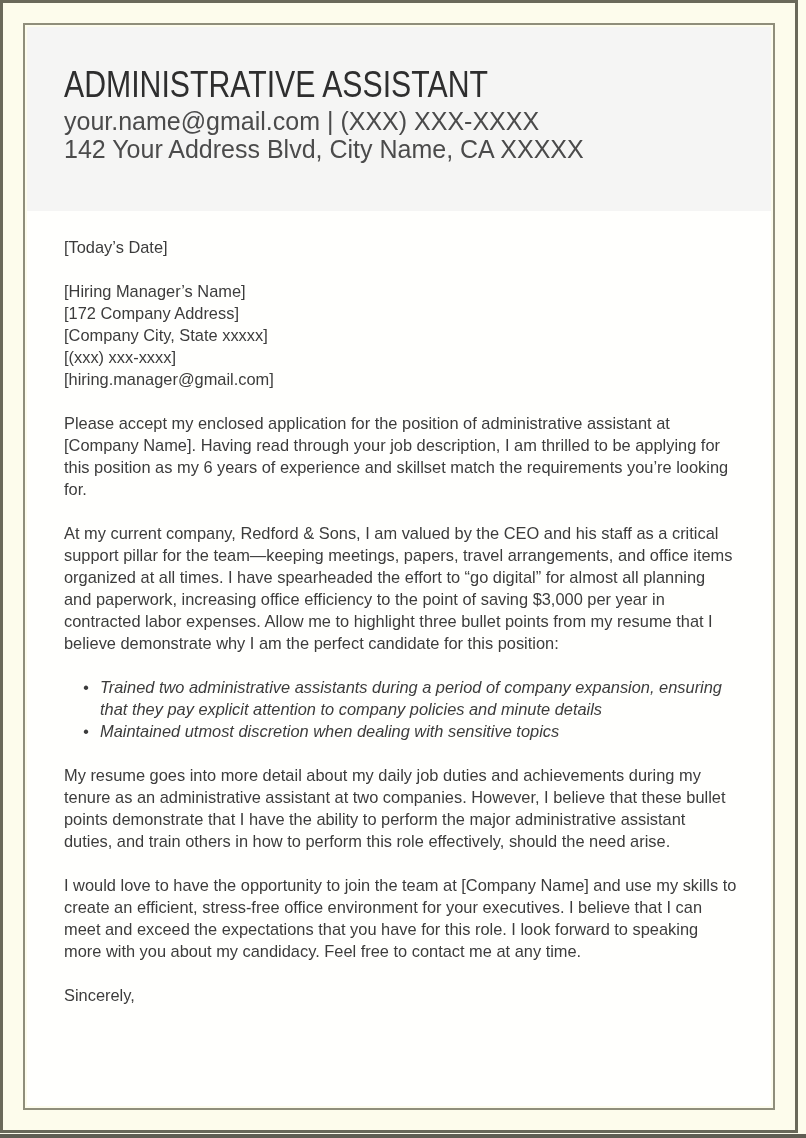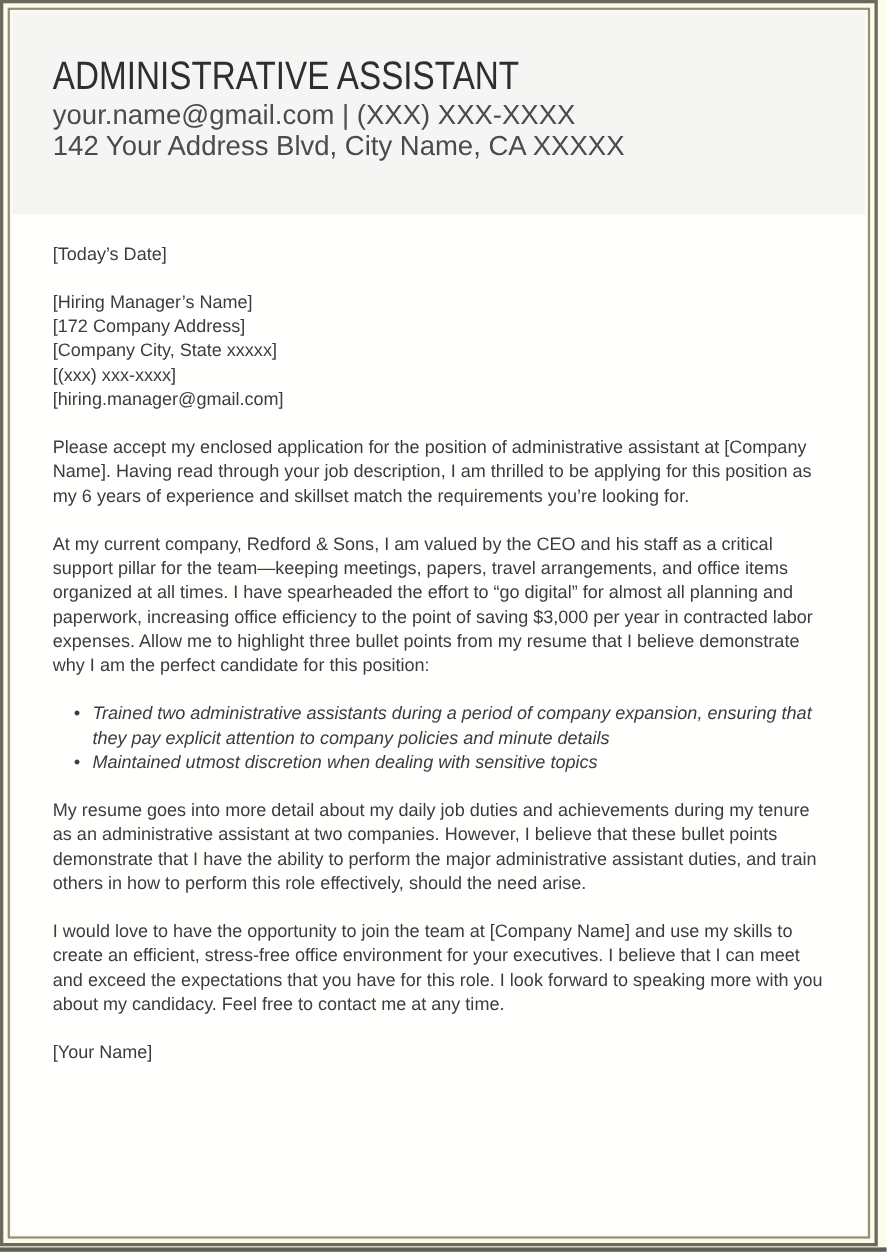--- a/index.html
+++ b/index.html
@@ -14,21 +14,21 @@
     font-family: "Liberation Sans", "DejaVu Sans", sans-serif;
     -webkit-font-smoothing: antialiased;
   }
   .page {
     position: absolute;
     top: 0; left: 0; right: 8px;
     height: 1133px;
     box-sizing: border-box;
     border: 3px solid #6a695a;
     background: #fdfcec;
-    padding: 4px;
+    padding: 20px;
   }
   .page-inner {
     box-sizing: border-box;
     height: 100%;
     border: 2px solid #8f8e7b;
     background: #fdfcec;
     padding: 2px;
   }
   .content {
     box-sizing: border-box;
@@ -131,21 +131,21 @@
 
         <ul class="bullet-list">
           <li>Trained two administrative assistants during a period of company expansion, ensuring that they pay explicit attention to company policies and minute details</li>
           <li>Maintained utmost discretion when dealing with sensitive topics</li>
         </ul>
 
         <p>My resume goes into more detail about my daily job duties and achievements during my tenure as an administrative assistant at two companies. However, I believe that these bullet points demonstrate that I have the ability to perform the major administrative assistant duties, and train others in how to perform this role effectively, should the need arise.</p>
 
         <p>I would love to have the opportunity to join the team at [Company Name] and use my skills to create an efficient, stress-free office environment for your executives. I believe that I can meet and exceed the expectations that you have for this role. I look forward to speaking more with you about my candidacy. Feel free to contact me at any time.</p>
 
+        <p>Sincerely,</p>
 
-        <p>[Your Name]</p>
 
       </div>
     </div>
   </div>
 </div>
 
 <div class="bottom-edge"></div>
 
 </body></html>

